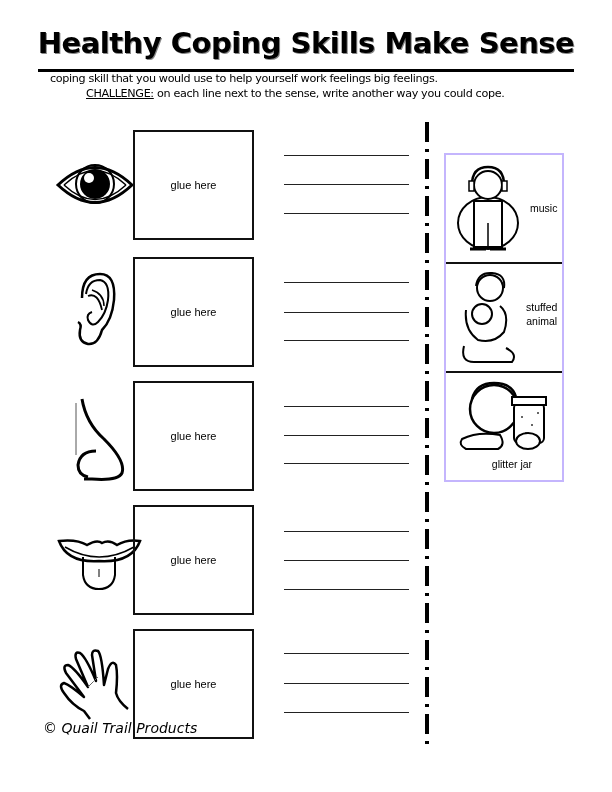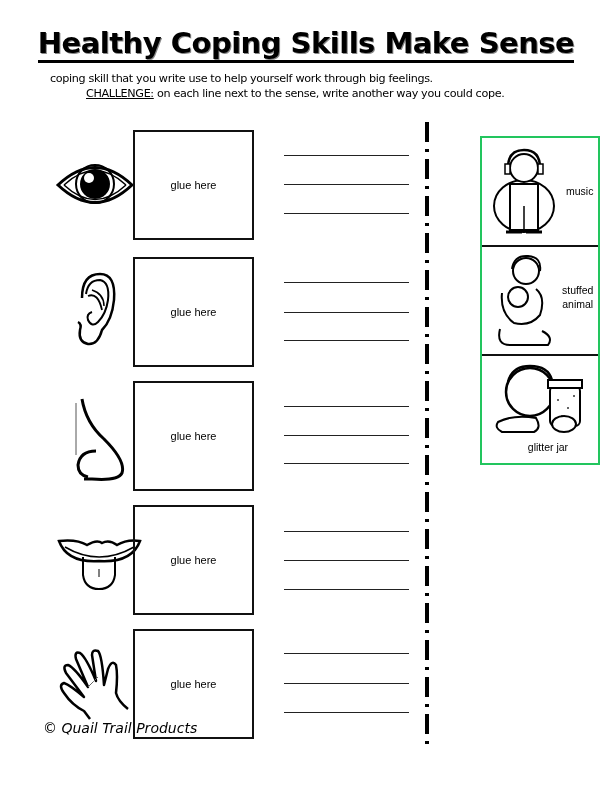--- a/index.html
+++ b/index.html
@@ -1,39 +1,39 @@
 <!DOCTYPE html>
 <html><head>
 <meta charset="utf-8">
 <style>
   html, body { margin:0; padding:0; background:#fff; }
   body { width:612px; height:792px; position:relative; overflow:hidden; font-family:"Liberation Sans", sans-serif; color:#000; }
   .title { position:absolute; left:0; top:26px; width:612px; text-align:center; font-family:"DejaVu Sans", sans-serif; font-weight:bold; font-size:29px; letter-spacing:-0.5px; text-shadow:1px 1px 0 #888; }
-  .title span { border-bottom:3px solid #000; padding-bottom:0px; line-height:34px; display:inline-block; }
+  .title span { border-bottom:3px solid #000; padding-bottom:9px; line-height:34px; display:inline-block; }
   .intro { position:absolute; left:50px; top:72px; width:520px; font-family:"DejaVu Sans", sans-serif; font-size:11.2px; line-height:14.5px; letter-spacing:-0.35px; }
   .intro .ch { text-decoration:underline;margin-left:36px; }
   .sense-icon { position:absolute; }
   .glue { position:absolute; left:133px; width:117px; border:2px solid #111; display:flex; align-items:center; justify-content:center; font-size:11px; }
   .wline { position:absolute; left:284px; width:125px; border-top:1px solid #222; height:0; }
   .divider { position:absolute; left:425px; top:122px; width:4px; height:625px;
      background:repeating-linear-gradient(to bottom, #000 0, #000 20px, transparent 20px, transparent 27px, #000 27px, #000 30px, transparent 30px, transparent 37px); }
-  .strip { position:absolute; left:444px; top:136px; width:116px; border:2px solid #22c55e;margin-left:36px; }
+  .strip { position:absolute; left:444px; top:153px; width:116px; border:2px solid #c4b5fd; }
   .card { position:relative; height:107px; border-bottom:2px solid #111; }
   .card:last-child { border-bottom:none; }
   .card .lbl { position:absolute; font-size:10.5px; text-align:center; line-height:14px; }
   .card svg { position:absolute; }
   .footer { position:absolute; left:43px; top:720px; font-family:"DejaVu Sans", sans-serif; font-size:14px;font-style:italic; }
 </style>
 </head>
 <body>
 
 <div class="title"><span>Healthy Coping Skills Make Sense</span></div>
 
 <div class="intro">
-  <div>coping skill that you write use to help yourself work through big feelings.</div>
+  <div>coping skill that you would use to help yourself work feelings big feelings.</div>
   <div><span class="ch">CHALLENGE:</span><span> on each line next to the sense, write another way you could cope.</span></div>
 </div>
 
 <svg class="sense-icon" style="left:55px;top:158px" width="80" height="55" viewBox="0 0 80 55">
   <path d="M3 27 Q40 -8 77 27 Q40 62 3 27 Z" fill="none" stroke="#000" stroke-width="3"></path>
   <path d="M9 27 Q40 -2 71 27" fill="none" stroke="#000" stroke-width="1.5"></path>
   <path d="M9 27 Q40 56 71 27" fill="none" stroke="#000" stroke-width="1.5"></path>
   <circle cx="40" cy="26" r="19" fill="none" stroke="#000" stroke-width="2"></circle>
   <circle cx="40" cy="26" r="15" fill="#000"></circle>
   <circle cx="34" cy="20" r="5" fill="#fff"></circle>

